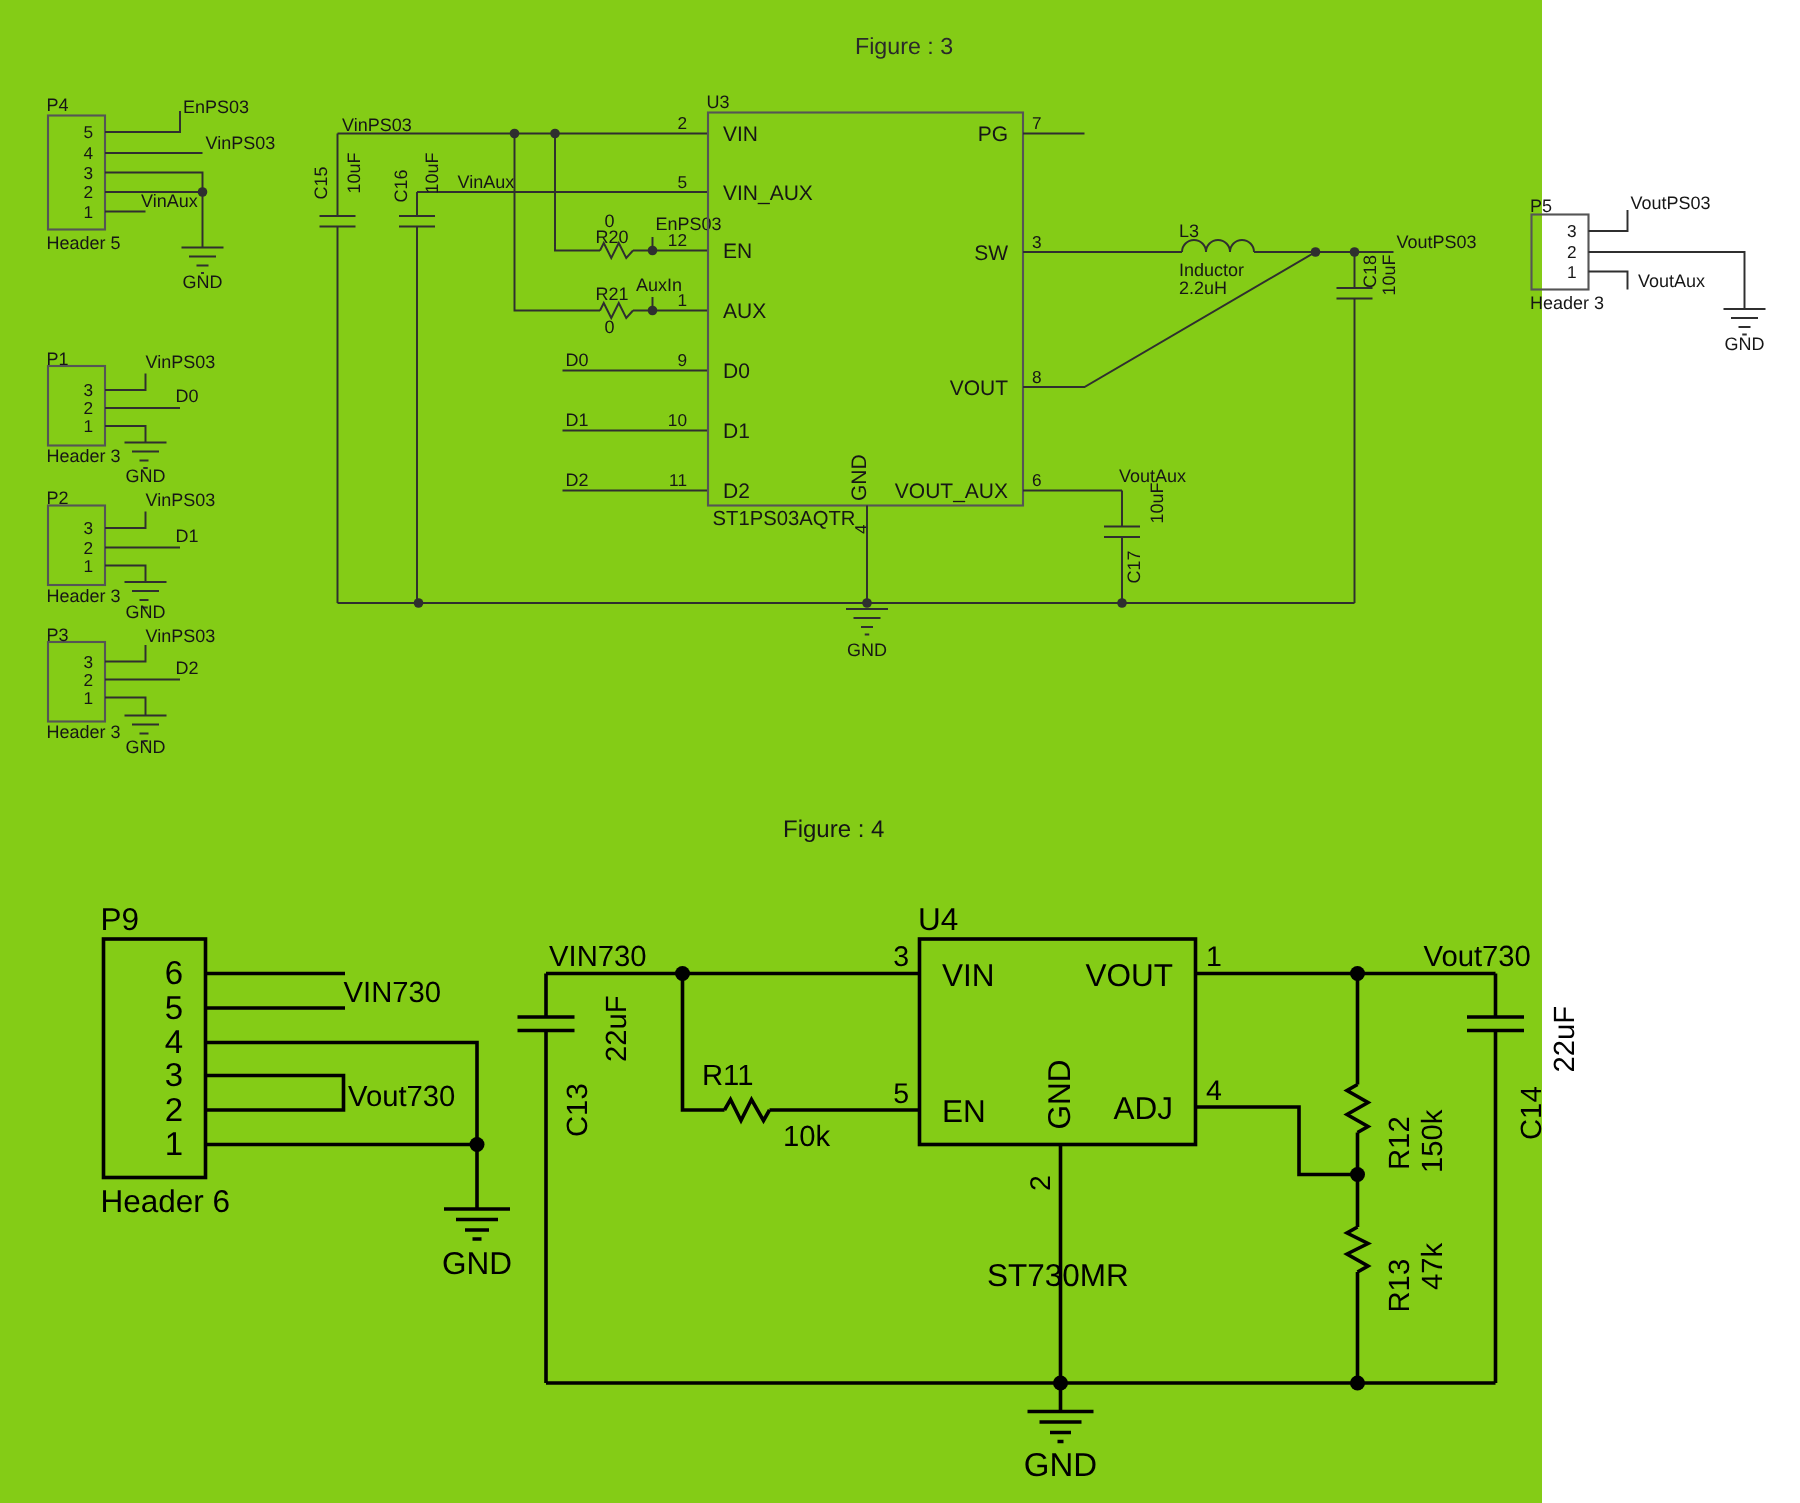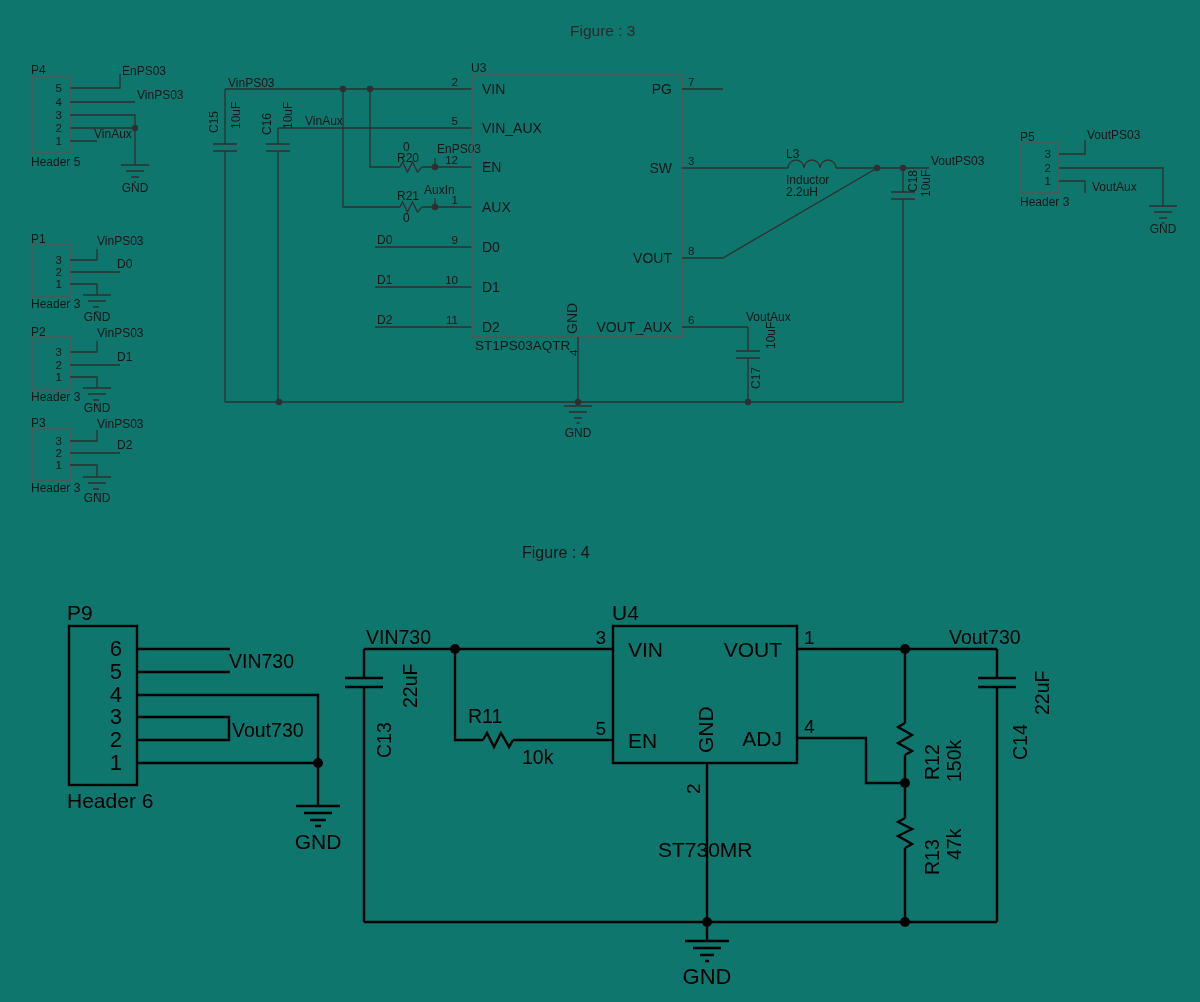--- a/index.html
+++ b/index.html
@@ -1,16 +1,16 @@
 <!DOCTYPE html>
 <html><head>
 <meta charset="utf-8">
 <style>
   html,body{margin:0;padding:0;background:#ffffff;}
-  .page{width:1200px;height:1002px;background:#0f766e;position:relative;}
+  .page{width:1028px;height:1002px;background:#84cc16;position:relative;}
   svg text{font-family:"Liberation Sans","DejaVu Sans",sans-serif;fill:#161616;}
   .w3{fill:none;stroke:#2f2f2f;stroke-width:1.3;}
   .b3{fill:none;stroke:#555555;stroke-width:1.4;}
   .d3{fill:#2f2f2f;stroke:none;}
   .w4{fill:none;stroke:#000000;stroke-width:2.4;}
   .b4{fill:none;stroke:#000000;stroke-width:2.4;}
   .d4{fill:#000000;stroke:none;}
   .t3{font-size:12px;}
   .t3pin{font-size:11.5px;}
   .t3name{font-size:14px;}

